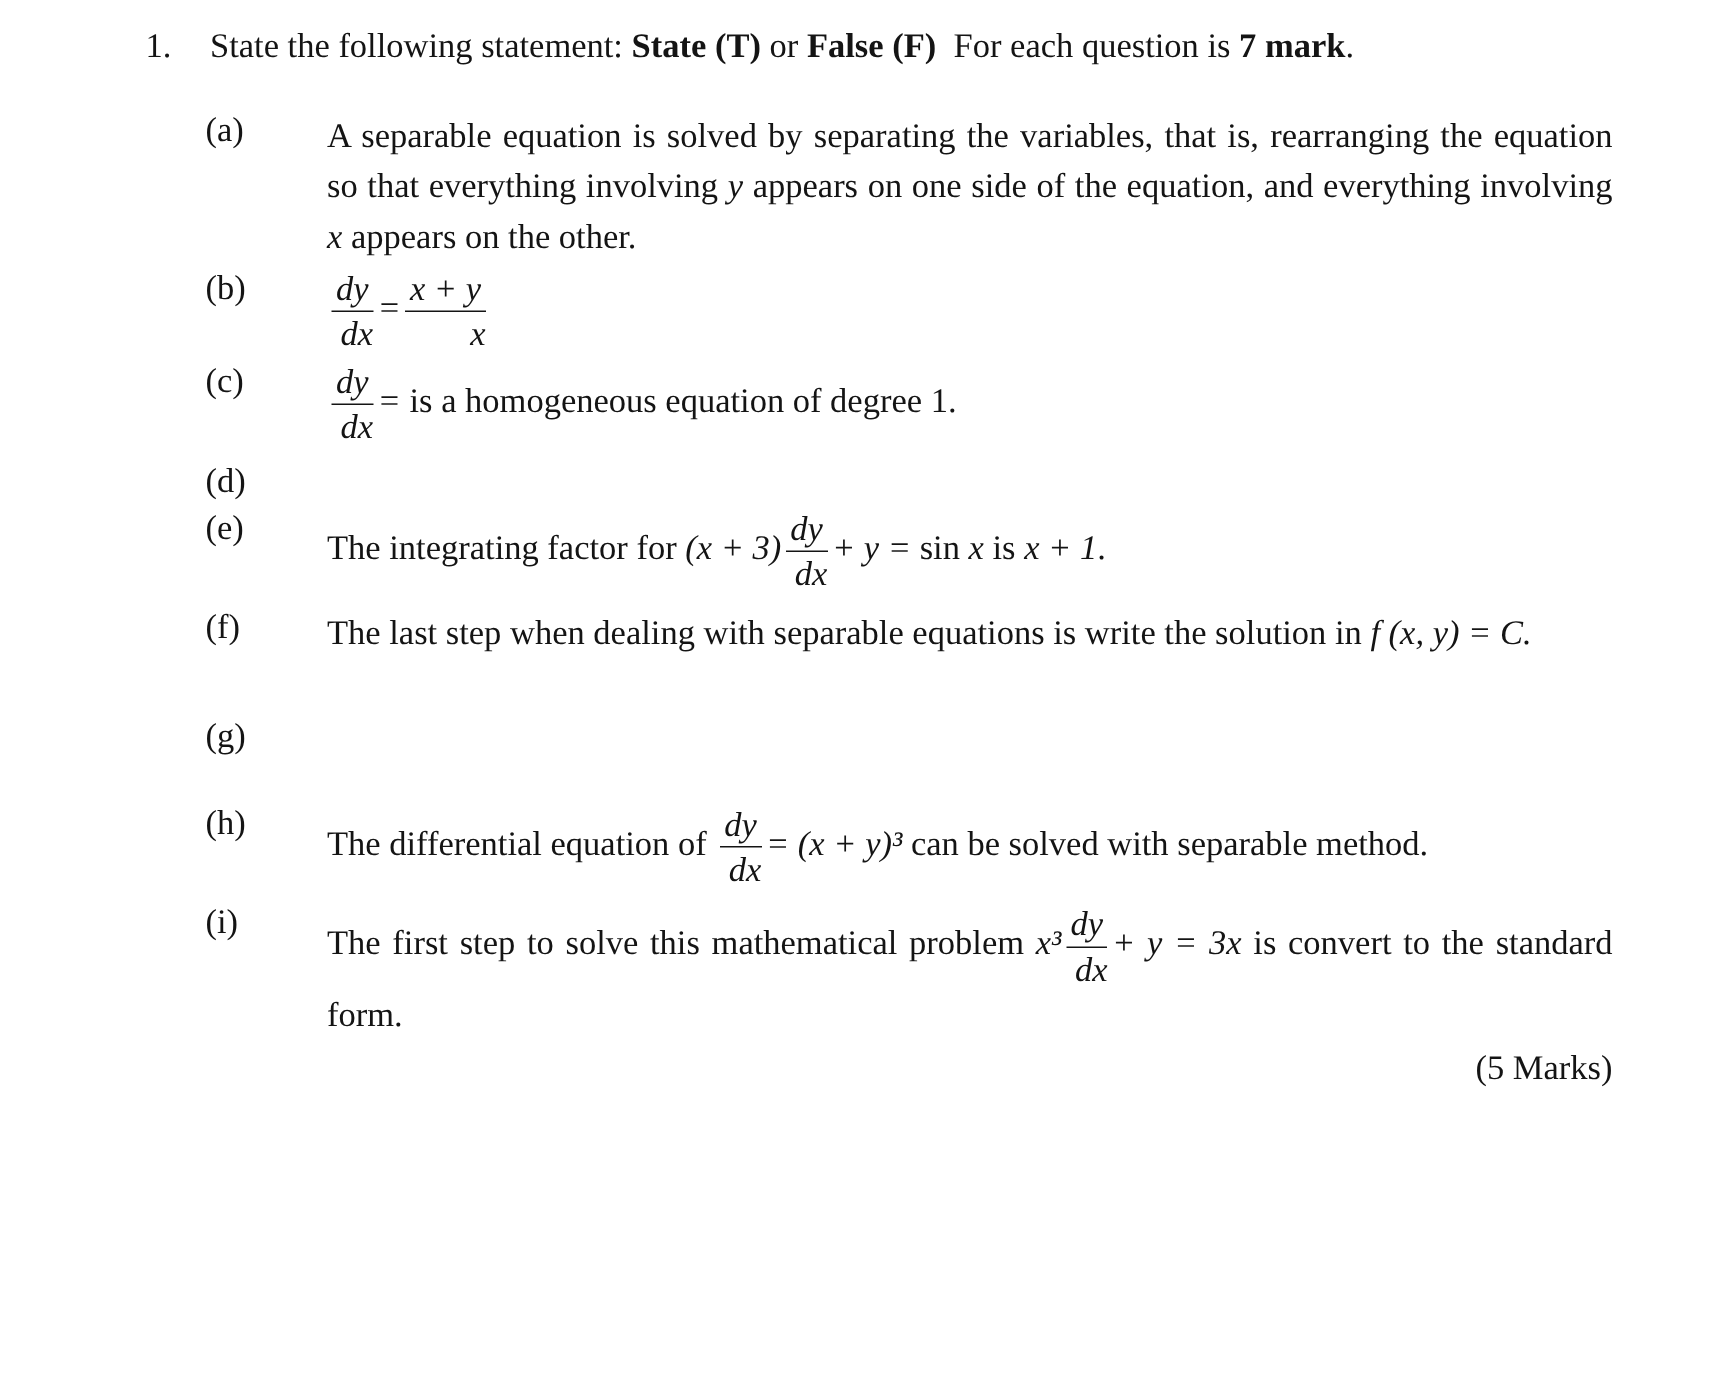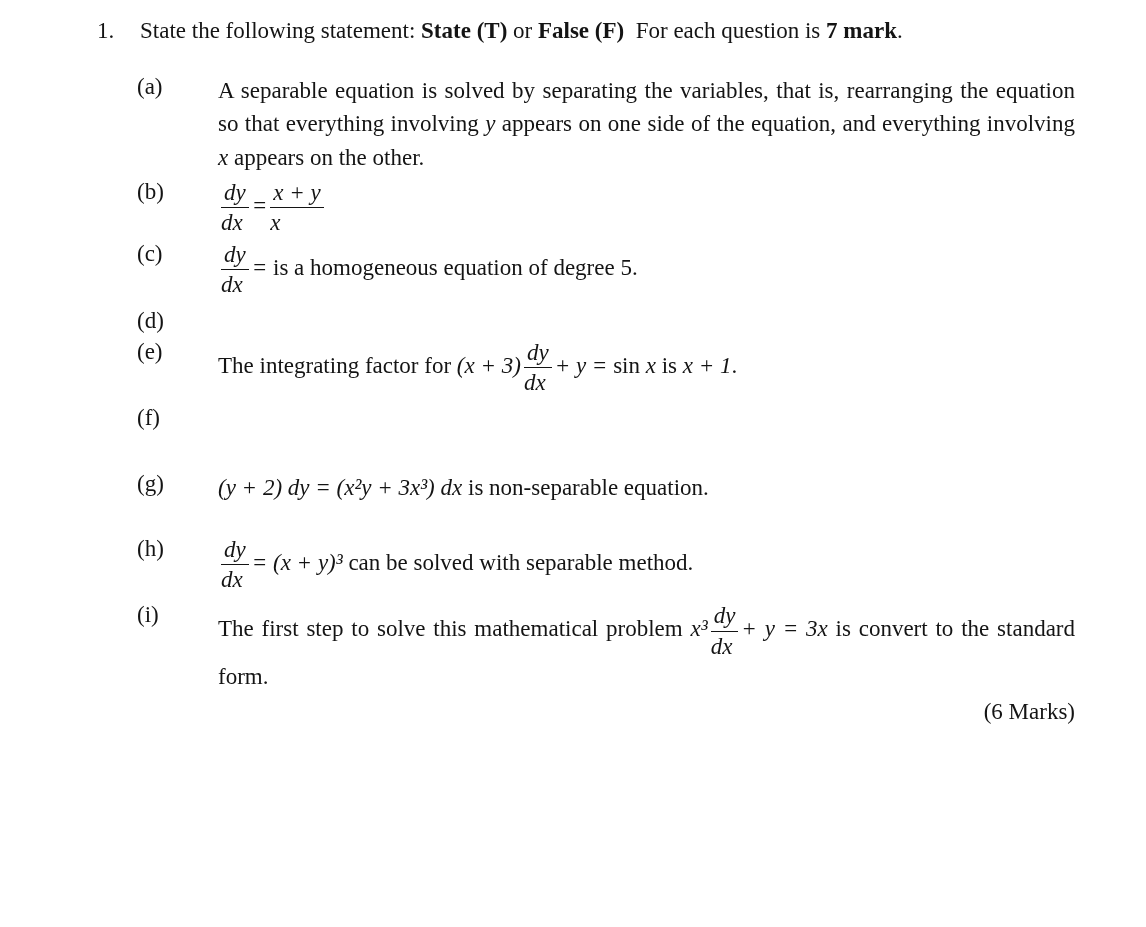--- a/index.html
+++ b/index.html
@@ -27,21 +27,21 @@
   .item:nth-child(3) { margin-top: 5px; }
   .item:nth-child(4) { margin-top: 9px; }
   .item:nth-child(5) { margin-top: 5px; }
   .item:nth-child(6) { margin-top: 9px; }
   .item:nth-child(7) { margin-top: 40px; }
   .item:nth-child(8) { margin-top: 32px; }
   .item:nth-child(9) { margin-top: 9px; }
   .frac {
     display: inline-block;
     vertical-align: middle;
-    text-align: left;
+    text-align: right;
     padding: 0 3px;
     line-height: 1.18;
     font-style: italic;
   }
   .frac .num { display: block; border-bottom: 1.5px solid #141414; padding: 0 3px 1px; }
   .frac .den { display: block; padding-top: 1px; }
   .marks-row { text-align: right; margin-top: 2px; max-width: 978px; line-height: 1.45; }
 </style>
 </head>
 <body>
@@ -55,39 +55,39 @@
       <div class="item">
         <div class="item-label">(a)</div>
         <div class="item-body"><span class="">A separable equation is solved by separating the variables, that is, rearranging the equation so that everything involving </span><span class="math">y</span><span class=""> appears on one side of the equation, and everything involving </span><span class="math">x</span><span class=""> appears on the other.</span></div>
       </div>
       <div class="item">
         <div class="item-label">(b)</div>
         <div class="item-body"><span class="frac"><span class="num">dy</span><span class="den">dx</span></span><span class="math">=</span><span class="frac"><span class="num">x + y</span><span class="den">x</span></span></div>
       </div>
       <div class="item">
         <div class="item-label">(c)</div>
-        <div class="item-body"><span class="frac"><span class="num">dy</span><span class="den">dx</span></span><span class="math">=</span><span class=""> is a homogeneous equation of degree 5.</span></div>
+        <div class="item-body"><span class="frac"><span class="num">dy</span><span class="den">dx</span></span><span class="math">=</span><span class=""> is a homogeneous equation of degree 1.</span></div>
       </div>
       <div class="item">
         <div class="item-label">(d)</div>
       </div>
       <div class="item">
         <div class="item-label">(e)</div>
         <div class="item-body"><span class="">The integrating factor for </span><span class="math">(x + 3)</span><span class="frac"><span class="num">dy</span><span class="den">dx</span></span><span class="math">+ y = </span><span class="">sin </span><span class="math">x</span><span class=""> is </span><span class="math">x + 1</span><span class="">.</span></div>
       </div>
       <div class="item">
         <div class="item-label">(f)</div>
+        <div class="item-body"><span class="">The last step when dealing with separable equations is write the solution in </span><span class="math">f (x, y) = C.</span></div>
       </div>
       <div class="item">
         <div class="item-label">(g)</div>
-        <div class="item-body"><span class="math">(y + 2) dy = (x²y + 3x³) dx</span><span class=""> is non-separable equation.</span></div>
       </div>
       <div class="item">
         <div class="item-label">(h)</div>
-        <div class="item-body"><span class="frac"><span class="num">dy</span><span class="den">dx</span></span><span class="math">= (x + y)³</span><span class=""> can be solved with separable method.</span></div>
+        <div class="item-body"><span class="">The differential equation of </span><span class="frac"><span class="num">dy</span><span class="den">dx</span></span><span class="math">= (x + y)³</span><span class=""> can be solved with separable method.</span></div>
       </div>
       <div class="item">
         <div class="item-label">(i)</div>
         <div class="item-body"><span class="">The first step to solve this mathematical problem </span><span class="math">x³</span><span class="frac"><span class="num">dy</span><span class="den">dx</span></span><span class="math">+ y = 3x</span><span class=""> is convert to the standard form.</span></div>
       </div>
     </div>
-  <div class="marks-row">(6 Marks)</div>
+  <div class="marks-row">(5 Marks)</div>
 </div>
 
 </body></html>

